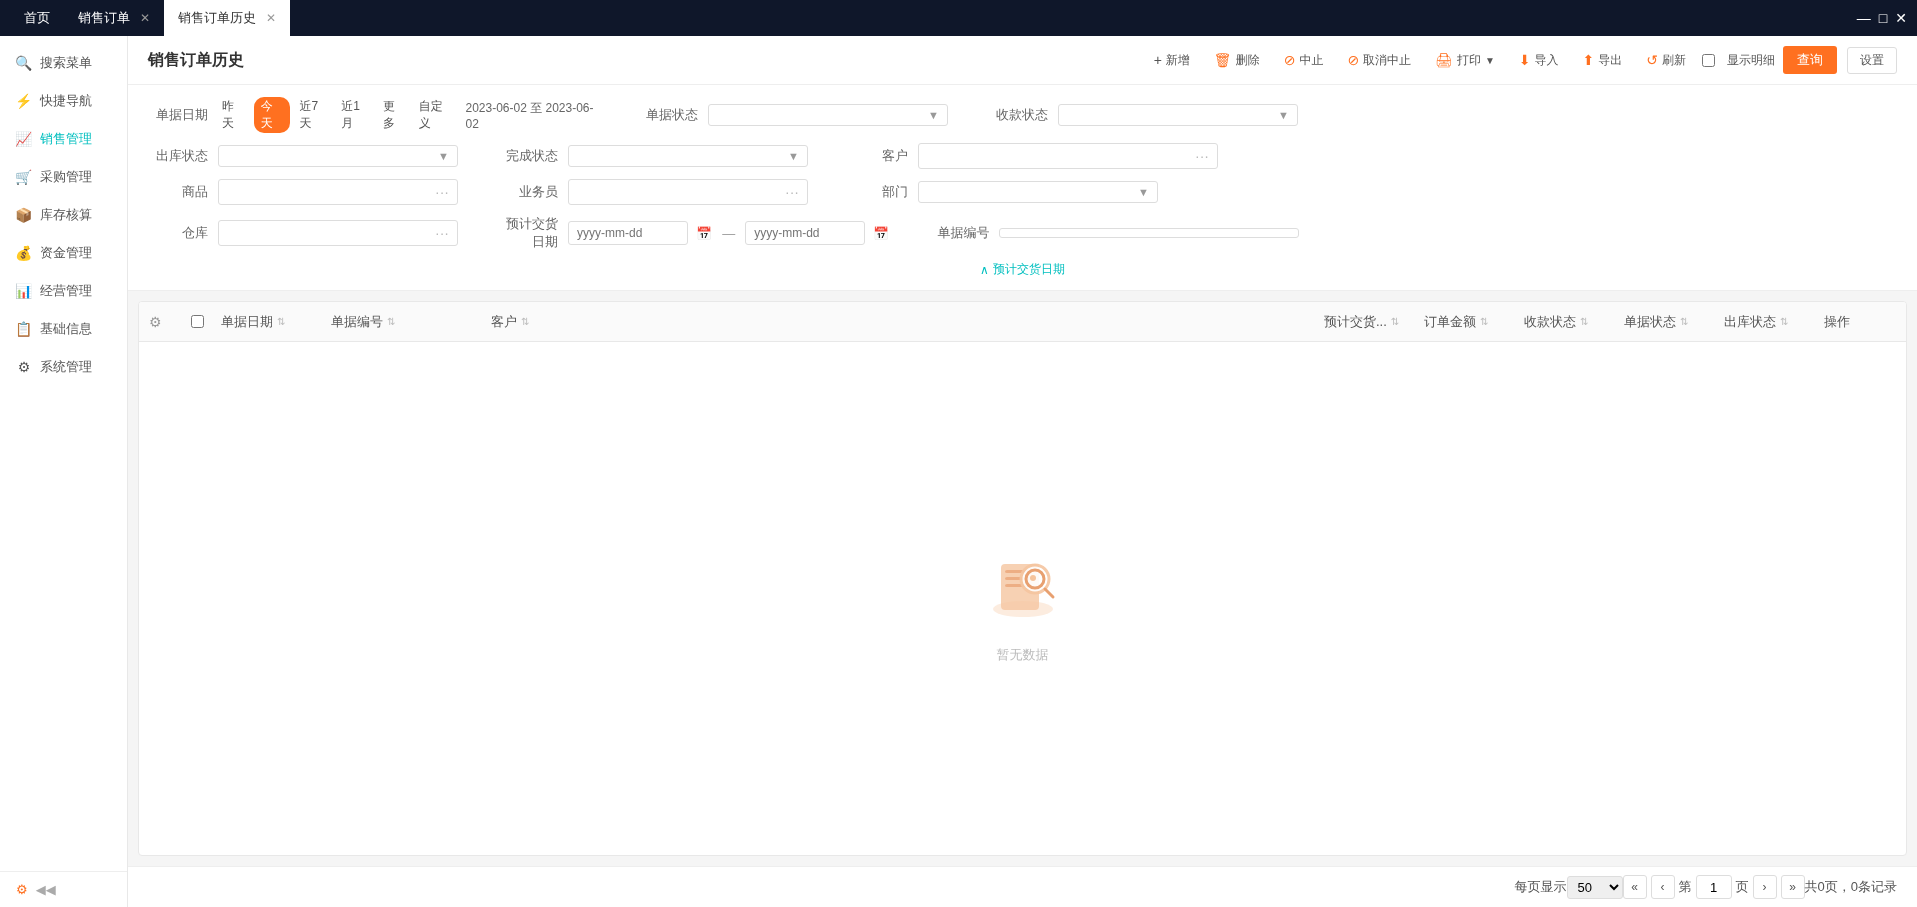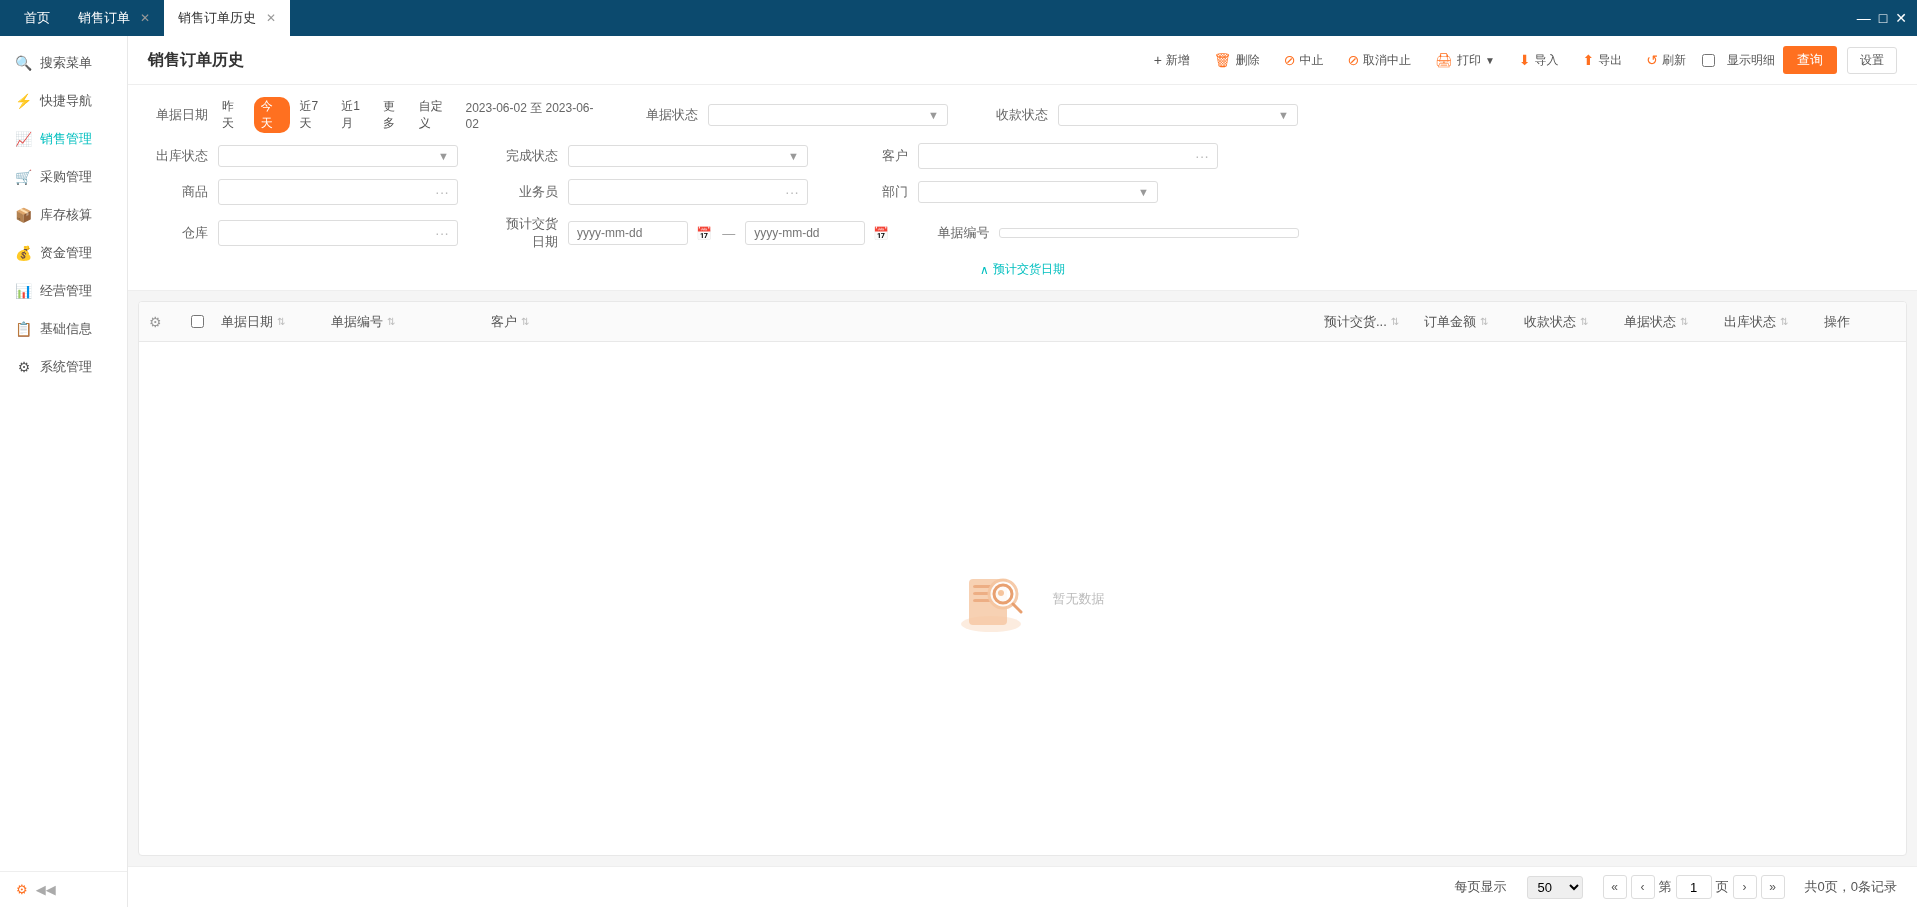--- a/index.html
+++ b/index.html
@@ -1,19 +1,19 @@
 <!DOCTYPE html>
 <html><head>
   <meta charset="utf-8">
   <style>
     * { box-sizing: border-box; margin: 0; padding: 0; }
     body { font-family: "Microsoft YaHei", Arial, sans-serif; font-size: 13px; background: #f5f5f5; color: #333; display: flex; flex-direction: column; height: 907px; overflow: hidden; }
 
     
-    .top-bar { background: #0c4a6e; height: 36px; display: flex; align-items: center; padding: 0 10px; flex-shrink: 0; }
+    .top-bar { background: #0f172a; height: 36px; display: flex; align-items: center; padding: 0 10px; flex-shrink: 0; }
     .tab-item { display: flex; align-items: center; padding: 0 14px; height: 36px; cursor: pointer; color: #fff; font-size: 13px; gap: 6px; }
     .tab-item.active { background: #fff; color: #333; }
     .tab-close { font-size: 12px; color: #999; cursor: pointer; margin-left: 4px; }
     .top-right { margin-left: auto; display: flex; align-items: center; gap: 8px; color: #fff; font-size: 14px; }
     .top-right span { cursor: pointer; }
 
     
     .main-layout { display: flex; flex: 1; overflow: hidden; }
 
     
@@ -64,26 +64,26 @@
     .col-num { width: 160px; }
     .col-customer { flex: 1; }
     .col-delivery { width: 100px; }
     .col-amount { width: 100px; }
     .col-pay-status { width: 100px; }
     .col-order-status { width: 100px; }
     .col-out-status { width: 100px; }
     .col-action { width: 80px; }
 
     
-    .empty-state { flex: 1; display: flex; flex-direction: row; align-items: center; justify-content: center; color: #bbb; font-size: 13px; gap: 12px; text-align: right; }
+    .empty-state { flex: 1; display: flex; flex-direction: column; align-items: center; justify-content: center; color: #bbb; font-size: 13px; gap: 12px; text-align: right; }
     .empty-icon { width: 100px; height: 100px; position: relative; }
     .empty-icon svg { width: 100px; height: 100px; }
 
     
-    .pagination { background: #fff; border-top: 1px solid #eee; padding: 8px 20px; display: flex; align-items: center; justify-content: flex-end; gap: 20px; font-size: 13px; color: #555; flex-shrink: 0; }
+    .pagination { background: #fff; border-top: 1px solid #eee; padding: 8px 20px; display: flex; align-items: center; justify-content: flex-end; gap: 0; font-size: 13px; color: #555; flex-shrink: 0; }
     .page-size-select { border: 1px solid #ddd; border-radius: 3px; padding: 2px 6px; font-size: 13px; }
     .page-nav { display: flex; align-items: center; gap: 4px; }
     .page-nav-btn { border: 1px solid #ddd; background: #fff; width: 24px; height: 24px; display: flex; align-items: center; justify-content: center; cursor: pointer; border-radius: 3px; color: #555; font-size: 12px; }
     .page-input { border: 1px solid #ddd; border-radius: 3px; width: 36px; height: 24px; text-align: center; font-size: 13px; }
   </style>
 </head>
 <body>
 
 <div class="top-bar">
   <div class="tab-item">

